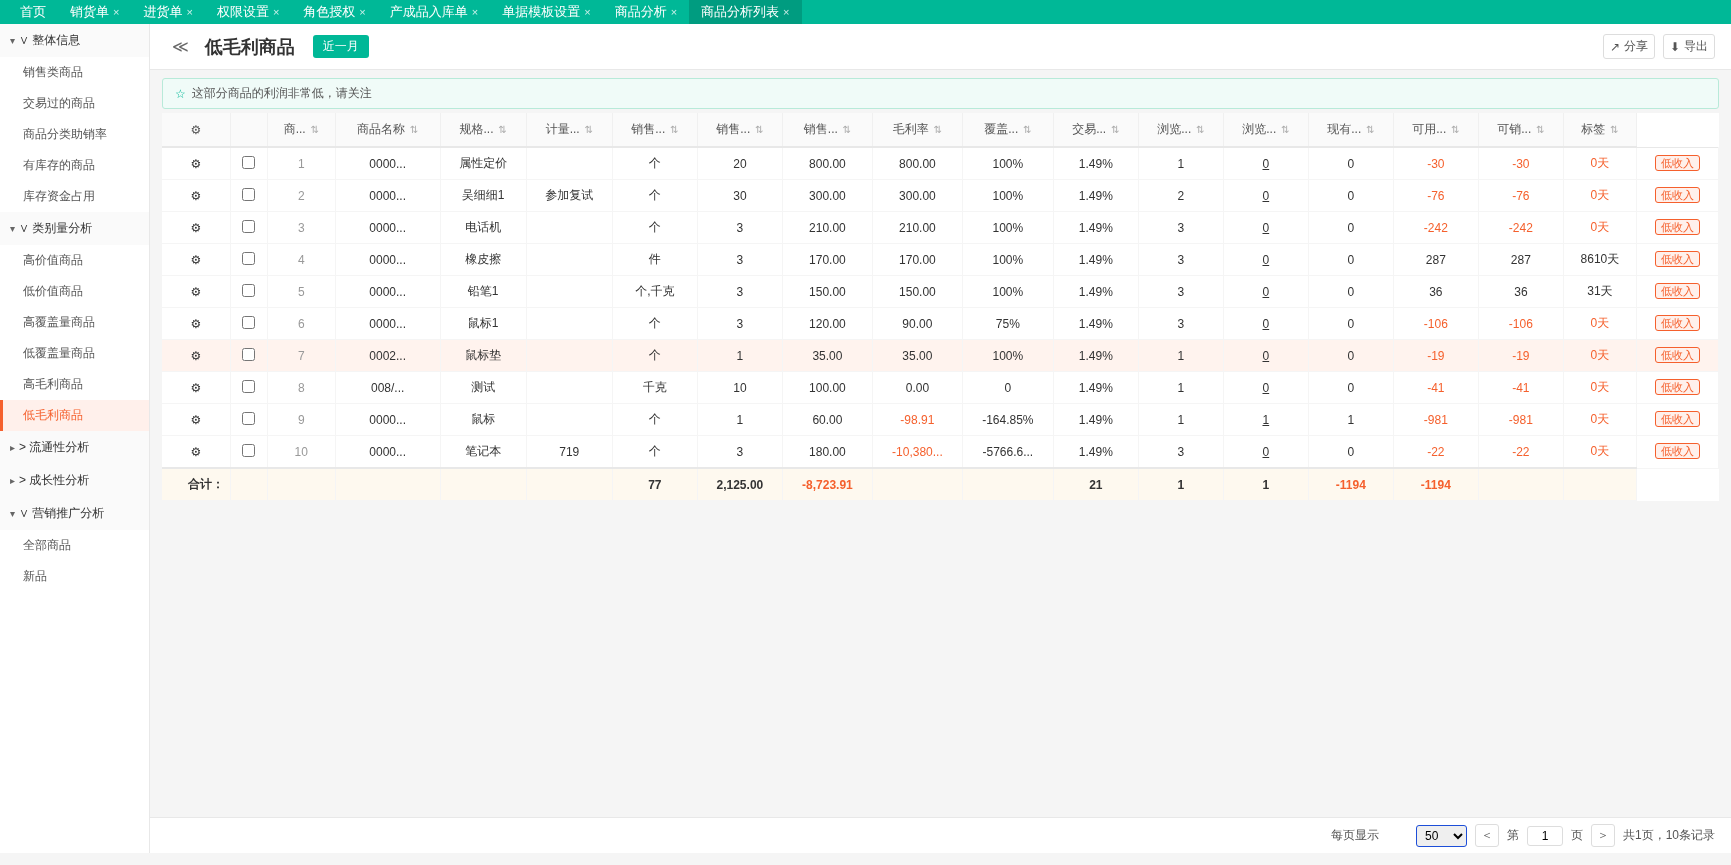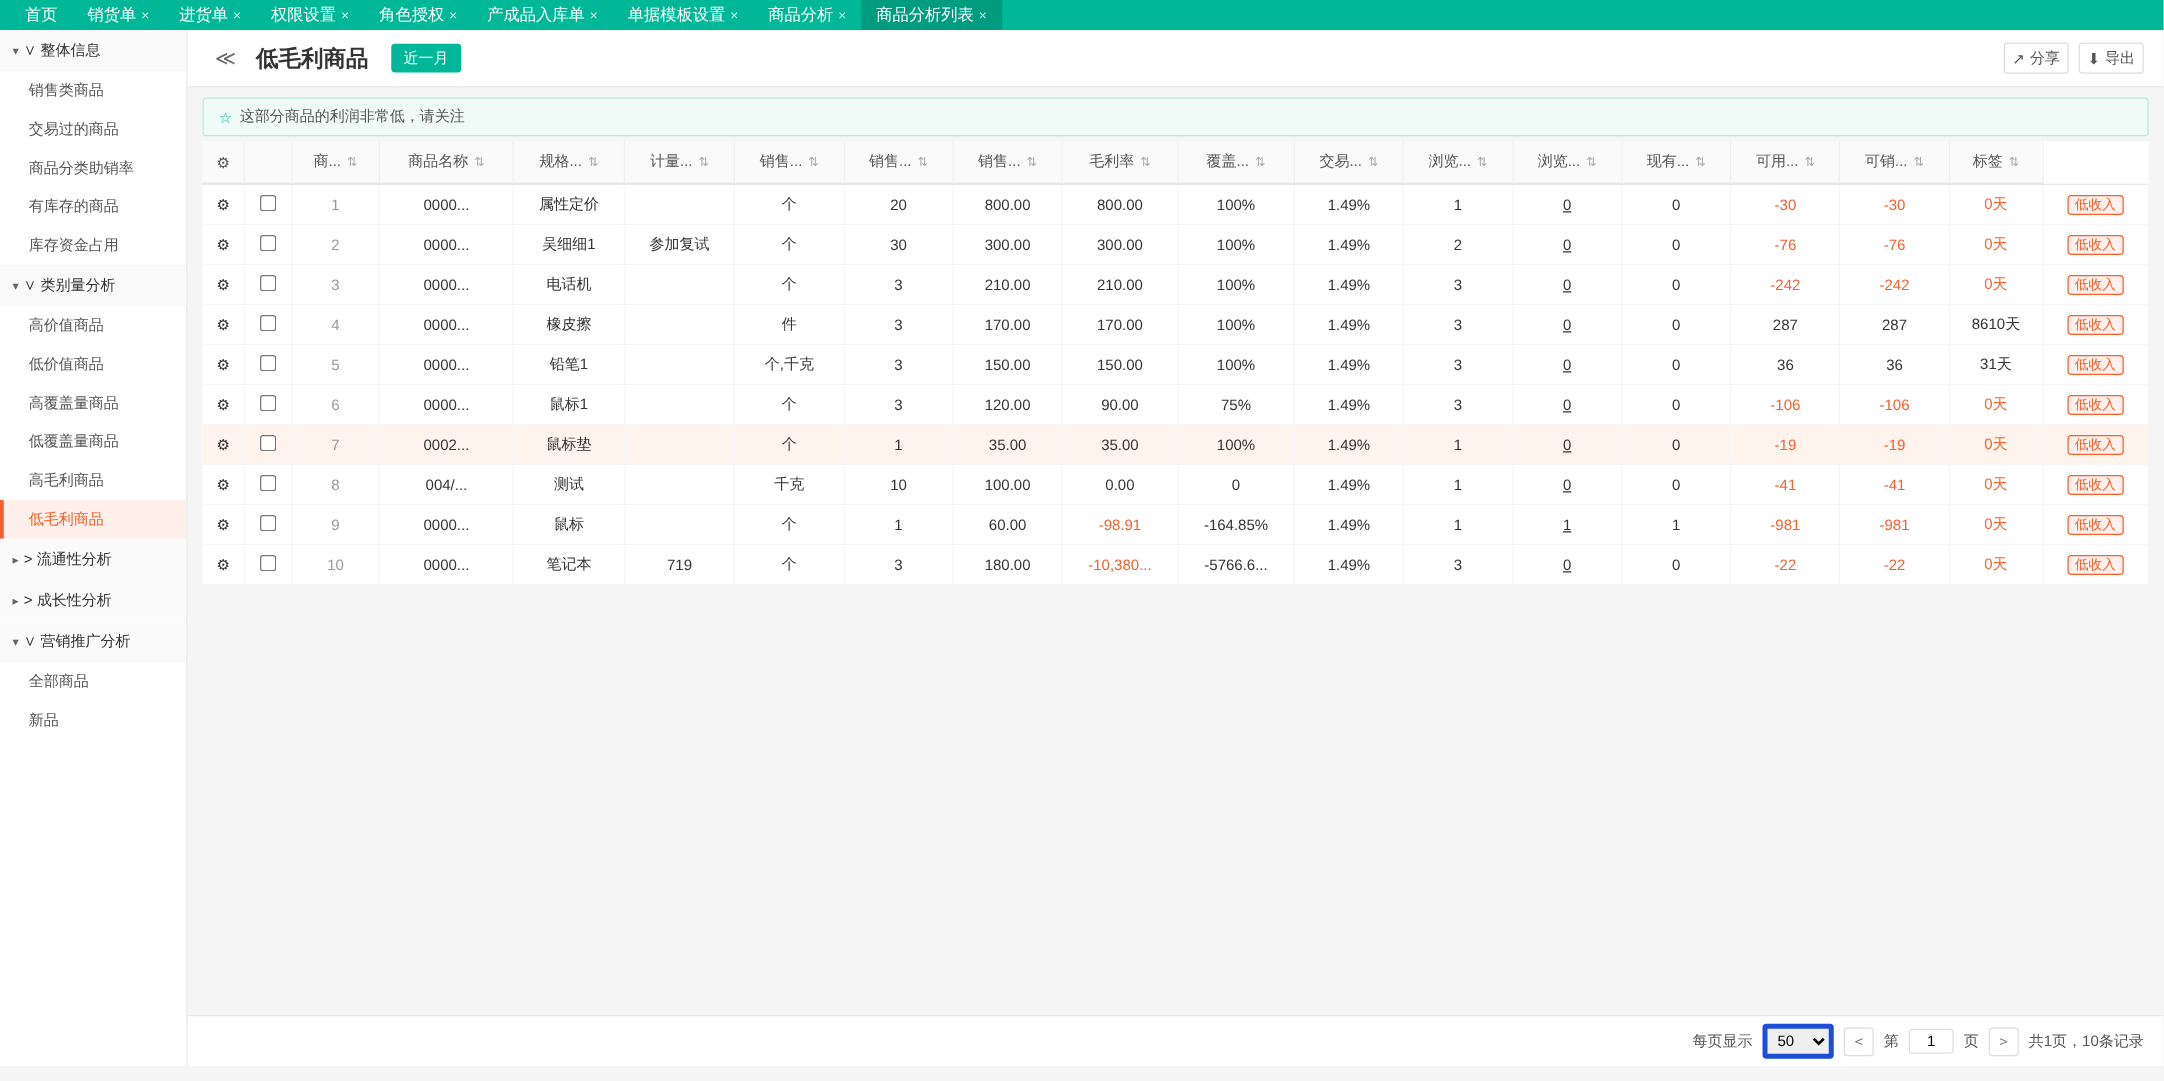--- a/index.html
+++ b/index.html
@@ -194,24 +194,25 @@
       align-items: center;
       justify-content: flex-end;
       padding: 6px 16px;
       background: #fff;
       border-top: 1px solid #e8e8e8;
       font-size: 12px;
       color: #555;
       gap: 8px;
     }
     .bottom-bar select {
-      border: 4px solid #1d4ed8;
+      border: 1px solid #1d4ed8;
       border-radius: 3px;
       padding: 2px 4px;
       font-size: 12px;
+      margin-left: 29px;
     }
     .page-nav-btn {
       cursor: pointer;
       color: #666;
       padding: 2px 5px;
       border: 1px solid #ddd;
       border-radius: 3px;
       background: #fff;
       font-size: 12px;
     }
@@ -469,21 +470,21 @@
               <td>0</td>
               <td class="red-text">-19</td>
               <td class="red-text">-19</td>
               <td class="red-text">0天</td>
               <td><span class="tag-badge">低收入</span></td>
             </tr>
             <tr>
               <td>⚙</td>
               <td><input type="checkbox" style=""></td>
               <td class="row-num">8</td>
-              <td>004/...</td>
+              <td>008/...</td>
               <td>测试</td>
               <td></td>
               <td>千克</td>
               <td>10</td>
               <td>100.00</td>
               <td>0.00</td>
               <td>0</td>
               <td>1.49%</td>
               <td>1</td>
               <td><span class="underline-link">0</span></td>
@@ -527,20 +528,40 @@
               <td class="red-text">-10,380...</td>
               <td>-5766.6...</td>
               <td>1.49%</td>
               <td>3</td>
               <td><span class="underline-link">0</span></td>
               <td>0</td>
               <td class="red-text">-22</td>
               <td class="red-text">-22</td>
               <td class="red-text">0天</td>
               <td><span class="tag-badge">低收入</span></td>
+            </tr>
+            <tr class="total-row">
+              <td style="text-align: right; font-weight: bold;">合计：</td>
+              <td></td>
+              <td></td>
+              <td></td>
+              <td></td>
+              <td></td>
+              <td>77</td>
+              <td>2,125.00</td>
+              <td class="red-text">-8,723.91</td>
+              <td></td>
+              <td></td>
+              <td>21</td>
+              <td>1</td>
+              <td>1</td>
+              <td class="red-text">-1194</td>
+              <td class="red-text">-1194</td>
+              <td></td>
+              <td></td>
             </tr>
           </tbody>
         </table>
     </div>
 
     <div class="bottom-bar" id="bottom-bar">
   <span>每页显示</span>
   <select>
     <option>50</option><option>20</option><option>100</option>
   </select>

